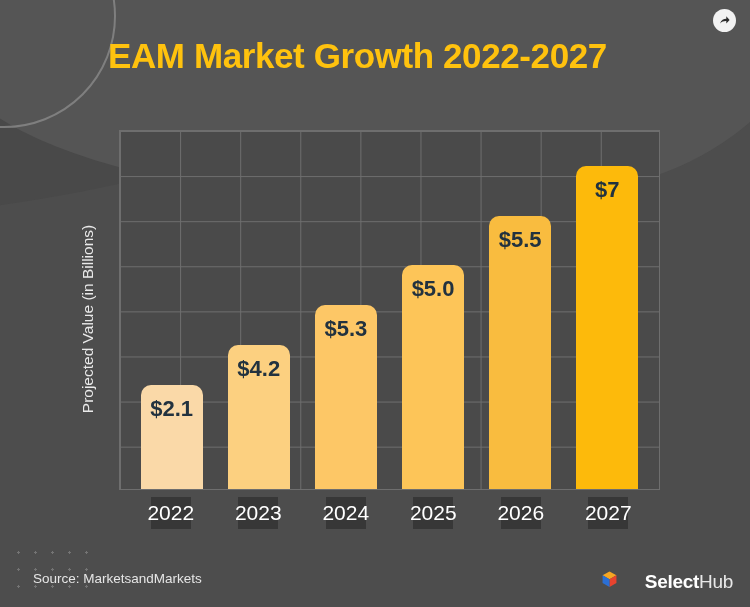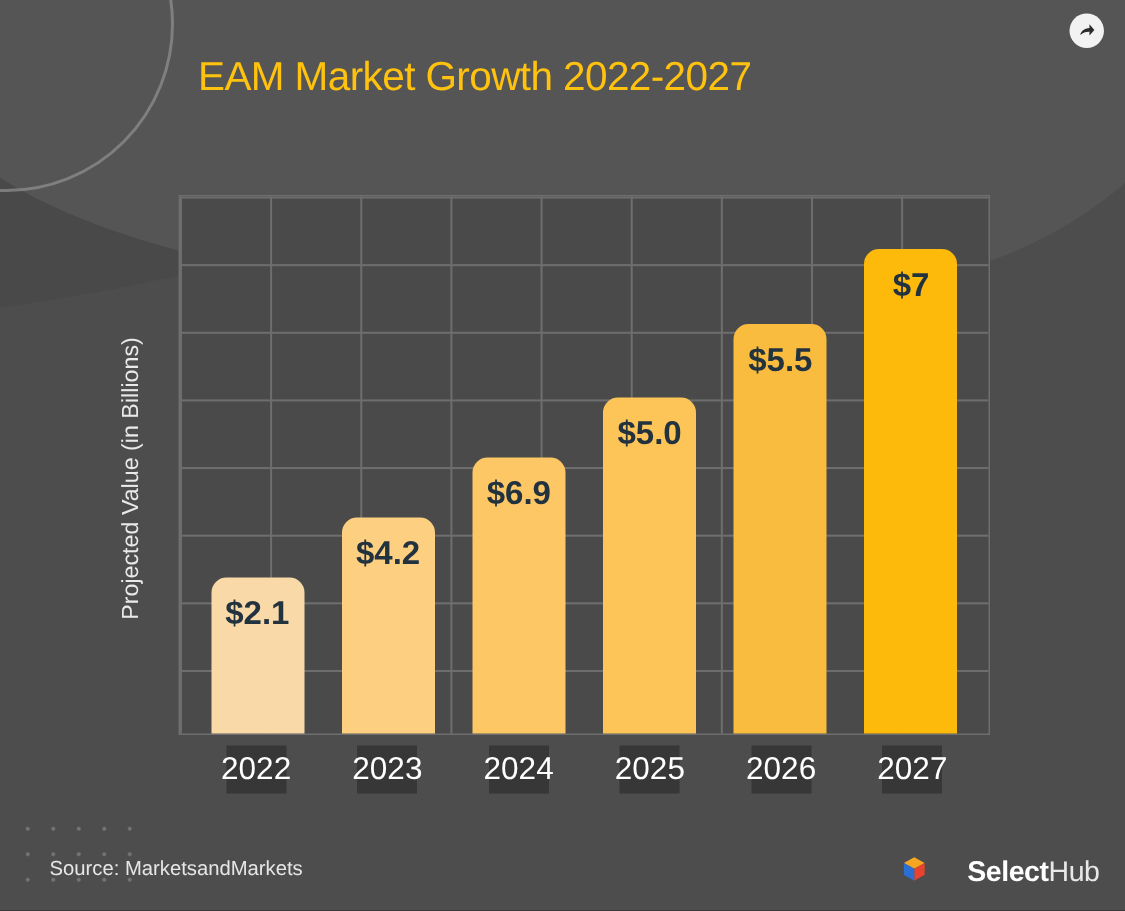--- a/index.html
+++ b/index.html
@@ -51,25 +51,24 @@
     width:23px; height:23px; border-radius:50%;
     background:#f2f2f2;
     display:flex; align-items:center; justify-content:center;
     cursor:pointer;
   }
   #share-btn svg { display:block; }
 
   
   #title {
     position:absolute; left:108px; top:36px;
-    font-size:27px; font-weight:normal;
+    font-size:35px; font-weight:bold;
     color:#FFC20E;
     letter-spacing:-.4px;
     white-space:nowrap;
-    margin-left:24px;
   }
 
   
   #ylabel {
     position:absolute;
     left:-62px; top:310px;
     width:300px;
     transform:rotate(-90deg);
     transform-origin:center center;
     text-align:center;
@@ -165,21 +164,21 @@
 
       <div class="bar" style="height:29.0%;background:#FAD9A8;">
         <span class="val">$2.1</span>
       </div>
 
       <div class="bar" style="height:40.3%;background:#FCD080;">
         <span class="val">$4.2</span>
       </div>
 
       <div class="bar" style="height:51.4%;background:#FDC766;">
-        <span class="val">$6.9</span>
+        <span class="val">$5.3</span>
       </div>
 
       <div class="bar" style="height:62.5%;background:#FDC558;">
         <span class="val">$5.0</span>
       </div>
 
       <div class="bar" style="height:76.4%;background:#F9BC3F;">
         <span class="val">$5.5</span>
       </div>
 

